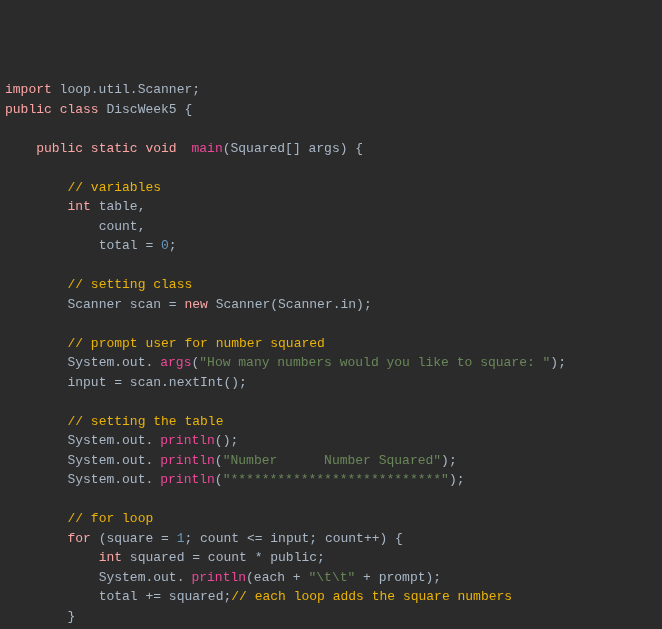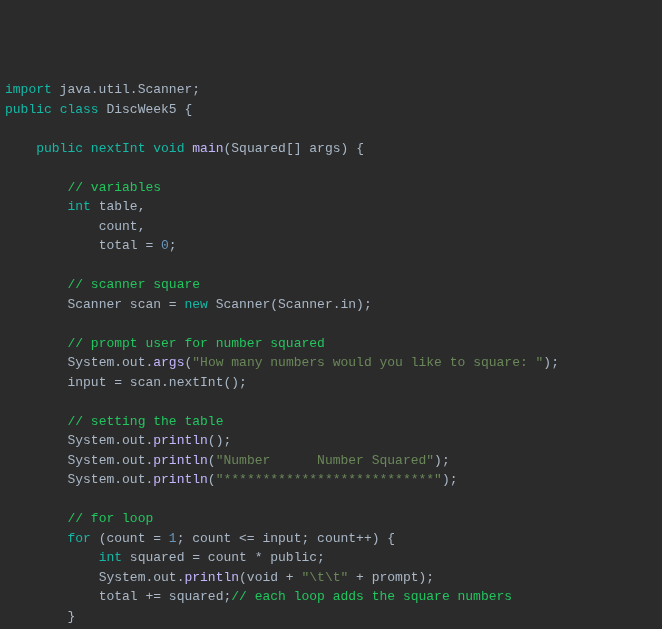--- a/index.html
+++ b/index.html
@@ -12,57 +12,57 @@
       font-family: 'Consolas', 'Monaco', 'Courier New', monospace;
       font-size: 13px;
       line-height: 1.5;
       color: #a9b7c6;
       padding: 2px 5px;
       width: 662px;
       height: 629px;
       white-space: pre;
       overflow: hidden;
     }
-    .kw { color: #14b8a6; }
-    .method { color: #c4b5fd; }
+    .kw { color: #fca5a5; }
+    .method { color: #ec4899; padding-left: 7px; }
     .str { color: #6a8759; }
-    .cmt { color: #22c55e; }
+    .cmt { color: #eab308; }
     .num { color: #6897bb; }
   </style>
 </head>
 <body>
 
 
 
-<div><span><span class="kw">import</span><span> java.util.Scanner;</span></span>
+<div><span><span class="kw">import</span><span> loop.util.Scanner;</span></span>
 <span><span class="kw">public</span> <span class="kw">class</span><span> DiscWeek5 </span><span>{</span></span>
 
-<span>    <span class="kw">public</span> <span class="kw">nextInt</span> <span class="kw">void</span><span class="method"> main</span><span>(Squared[] args) </span><span>{</span></span>
+<span>    <span class="kw">public</span> <span class="kw">static</span> <span class="kw">void</span><span class="method"> main</span><span>(Squared[] args) </span><span>{</span></span>
 
 <span>        <span class="cmt">// variables</span></span>
 <span>        <span class="kw">int</span><span> table,</span></span>
 <span>            <span>count,</span></span>
 <span>            <span>total = </span><span class="num">0</span><span>;</span></span>
 
-<span>        <span class="cmt">// scanner square</span></span>
+<span>        <span class="cmt">// setting class</span></span>
 <span>        <span>Scanner scan = </span><span class="kw">new</span><span> Scanner(Scanner.in);</span></span>
 
 <span>        <span class="cmt">// prompt user for number squared</span></span>
 <span>        <span>System.out.</span><span class="method">args</span><span>(</span><span class="str">"How many numbers would you like to square: "</span><span>);</span></span>
 <span>        <span>input = scan.nextInt();</span></span>
 
 <span>        <span class="cmt">// setting the table</span></span>
 <span>        <span>System.out.</span><span class="method">println</span><span>();</span></span>
 <span>        <span>System.out.</span><span class="method">println</span><span>(</span><span class="str">"Number      Number Squared"</span><span>);</span></span>
 <span>        <span>System.out.</span><span class="method">println</span><span>(</span><span class="str">"***************************"</span><span>);</span></span>
 
 <span>        <span class="cmt">// for loop</span></span>
-<span>        <span class="kw">for</span><span> (count = </span><span class="num">1</span><span>; count &lt;= input; count++) </span><span>{</span></span>
+<span>        <span class="kw">for</span><span> (square = </span><span class="num">1</span><span>; count &lt;= input; count++) </span><span>{</span></span>
 <span>            <span class="kw">int</span><span> squared = count * public;</span></span>
-<span>            <span>System.out.</span><span class="method">println</span><span>(void + </span><span class="str">"\t\t"</span><span> + prompt);</span></span>
+<span>            <span>System.out.</span><span class="method">println</span><span>(each + </span><span class="str">"\t\t"</span><span> + prompt);</span></span>
 <span>            <span>total += squared;</span><span class="cmt">// each loop adds the square numbers</span></span>
 <span>        <span>}</span></span>
 <span>        <span class="cmt">// displays total of squared numbers</span></span>
 
 
 
 
 
 
 

